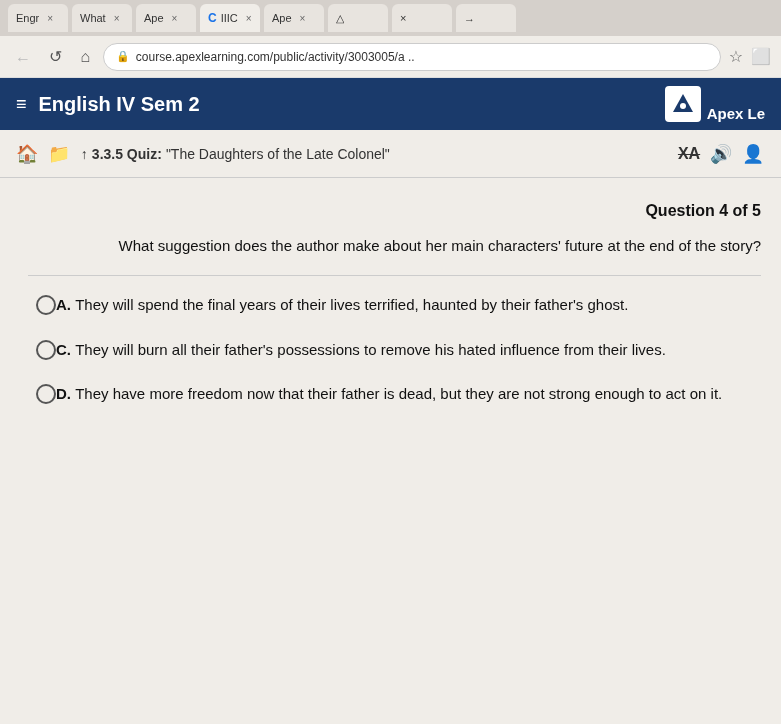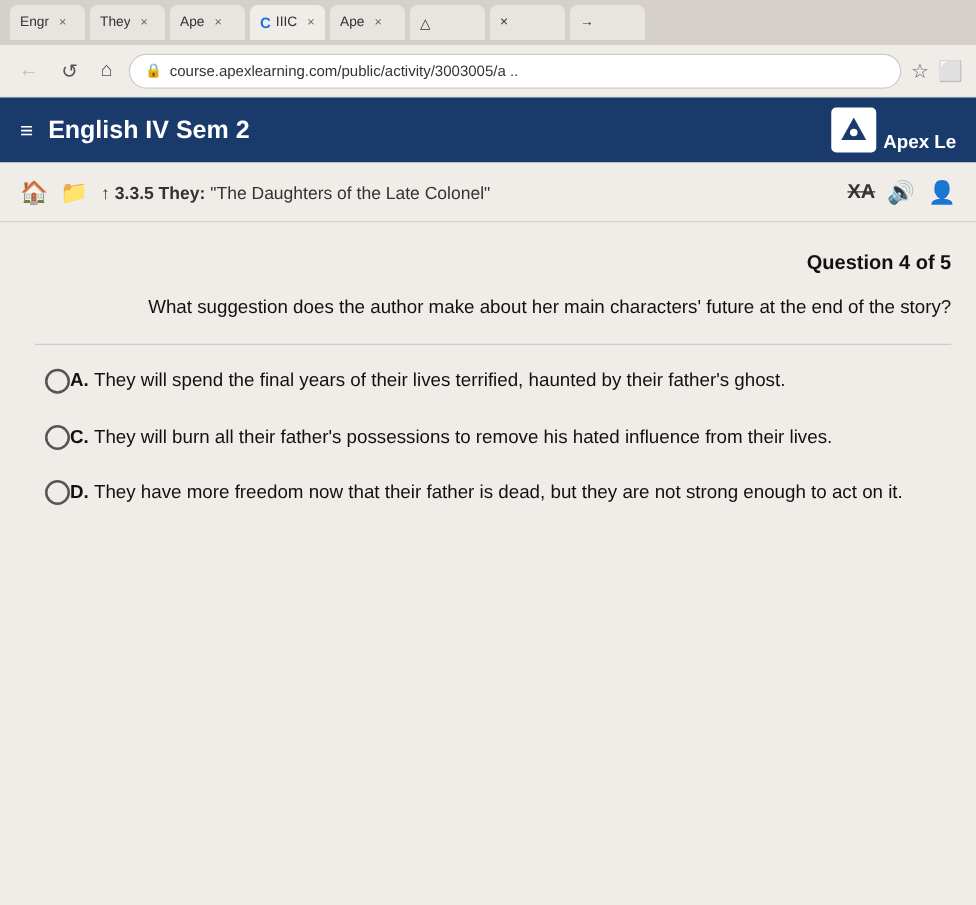--- a/index.html
+++ b/index.html
@@ -257,21 +257,21 @@
   </style>
 </head>
 <body>
 
 <div class="browser-tabs">
   <div class="tab-item">
     <span class="tab-label">Engr</span>
     <span class="tab-close">×</span>
   </div>
   <div class="tab-item">
-    <span class="tab-label">They</span>
+    <span class="tab-label">What</span>
     <span class="tab-close">×</span>
   </div>
   <div class="tab-item">
     <span class="tab-label">Ape</span>
     <span class="tab-close">×</span>
   </div>
   <div class="tab-item active">
     <span style="font-weight:bold;color:#1a73e8;font-size:12px;">C</span>
     <span class="tab-label">IIIC</span>
     <span class="tab-close">×</span>
@@ -316,21 +316,21 @@
     </div>
     <span class="apex-logo-text">Apex Le</span>
   </div>
 </div>
 
 <div class="quiz-header">
   <span class="home-icon">🏠</span>
   <span class="book-icon">📁</span>
   <div class="quiz-breadcrumb">
     <span>↑</span>
-    <span class="quiz-title-text quiz-title-bold">3.3.5 They:</span>
+    <span class="quiz-title-text quiz-title-bold">3.3.5 Quiz:</span>
     <span class="quiz-title-text">"The Daughters of the Late Colonel"</span>
   </div>
   <div class="translate-icon">
     <span style="text-decoration:line-through;font-size:16px;font-weight:bold;">XA</span>
   </div>
   <span class="audio-icon">🔊</span>
   <span class="more-icon">👤</span>
 </div>
 
 <div class="main-content">

